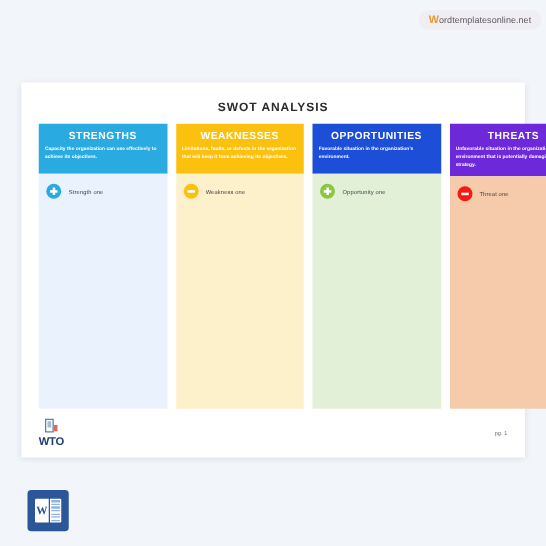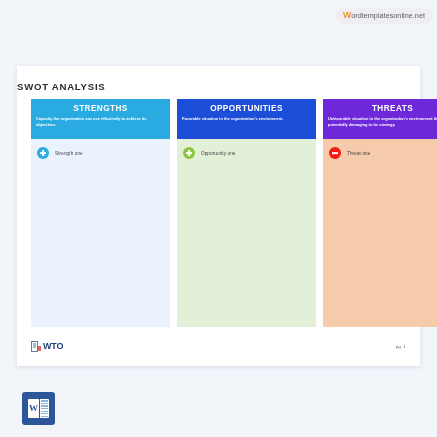--- a/index.html
+++ b/index.html
@@ -40,21 +40,21 @@
     position: absolute;
     left: 17px;
     top: 66px;
     width: 403px;
     height: 300px;
     background: #ffffff;
     box-shadow: 0 1px 5px rgba(40,60,90,0.13);
   }
 
   .doc-title {
-    text-align: left;
+    text-align: center;
     font-size: 9.6px;
     font-weight: bold;
     letter-spacing: 0.75px;
     color: #2b2b2b;
     margin-top: 15px;
   }
 
   
   .columns {
     position: absolute;
@@ -147,20 +147,21 @@
     bottom: 12px;
     height: 16px;
     display: flex;
     align-items: center;
     justify-content: space-between;
   }
   .brand {
     display: flex;
     align-items: center;
     gap: 2px;
+    flex-direction: column;
   }
   .brand-mark {
     width: 10px;
     height: 11px;
     position: relative;
     flex: 0 0 auto;
   }
   .brand-mark .sheet {
     position: absolute;
     left: 0; top: 0;
@@ -263,20 +264,32 @@
         <div class="col-desc">Capacity the organization can use effectively to achieve its objectives.</div>
       </div>
       <div class="col-body" style="background: rgb(234, 243, 253);">
         <div class="item-row">
           <span class="icon-circle plus" style="background: rgb(41, 171, 226);"></span>
           <span class="item-label">Strength one</span>
         </div>
       </div>
     </div>
 
+    <div class="col">
+      <div class="col-head" style="background: rgb(252, 193, 15);">
+        <h3>WEAKNESSES</h3>
+        <div class="col-desc">Limitations, faults, or defects in the organization that will keep it from achieving its objectives.</div>
+      </div>
+      <div class="col-body" style="background: rgb(253, 241, 204);">
+        <div class="item-row">
+          <span class="icon-circle minus" style="background: rgb(252, 193, 15);"></span>
+          <span class="item-label">Weakness one</span>
+        </div>
+      </div>
+    </div>
 
     <div class="col">
       <div class="col-head" style="background: #1d4ed8;">
         <h3>OPPORTUNITIES</h3>
         <div class="col-desc">Favorable situation in the organization's environment.</div>
       </div>
       <div class="col-body" style="background: rgb(227, 240, 216);">
         <div class="item-row">
           <span class="icon-circle plus" style="background: rgb(140, 198, 63);"></span>
           <span class="item-label">Opportunity one</span>

